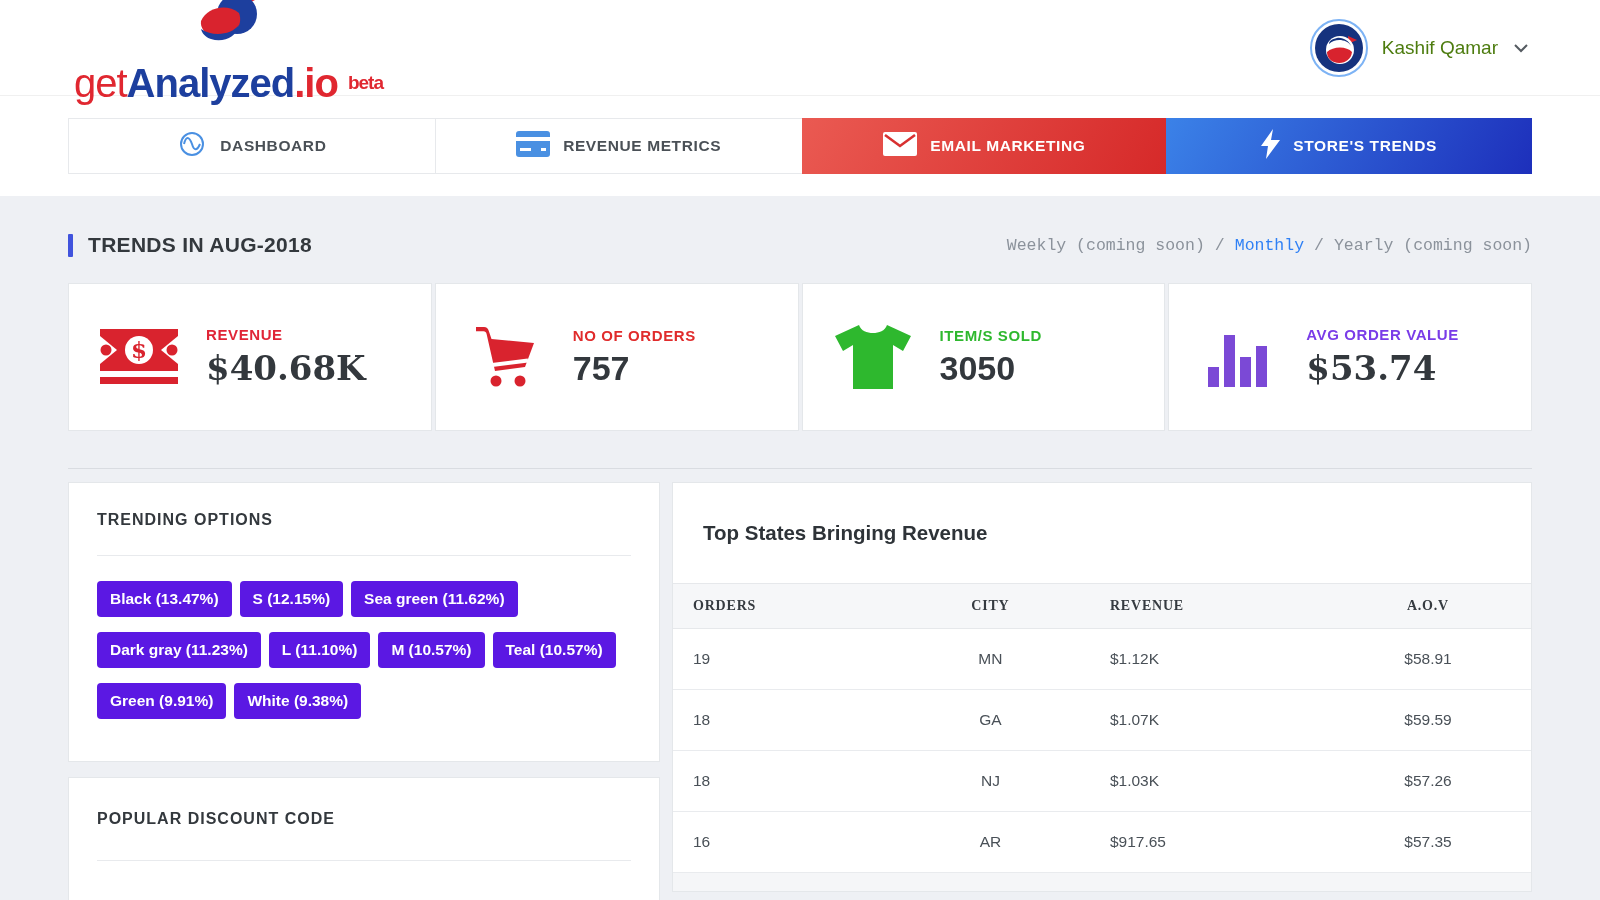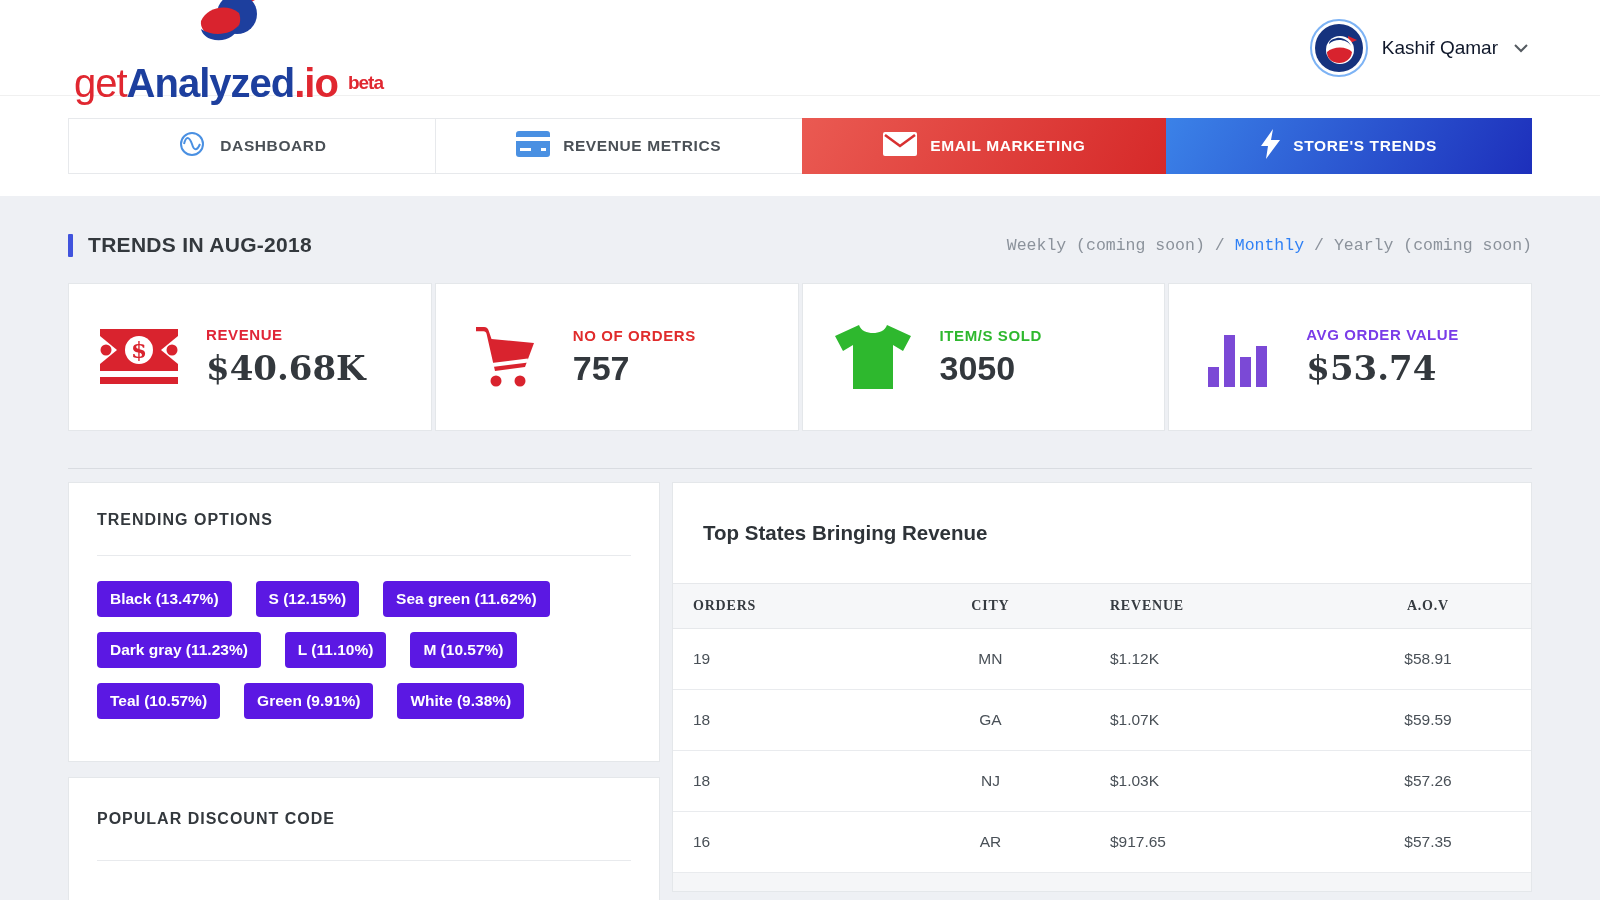--- a/index.html
+++ b/index.html
@@ -11,21 +11,21 @@
             justify-content:space-between; padding:0 72px 0 74px; border-bottom:1px solid #f0f0f0; }
   .logo { display:flex; align-items:center; gap:14px; cursor:pointer;flex-direction:column; }
   .wordmark { font-size:40px; font-weight:700; letter-spacing:-1px; display:flex; align-items:baseline; }
   .wm-get { color:#e02730; font-weight:500; }
   .wm-analyzed { color:#1d3f9e; }
   .wm-io { color:#e02730; }
   .wm-beta { color:#e02730; font-size:19px; font-weight:700; margin-left:10px; transform:translateY(-8px); }
   .user { display:flex; align-items:center; gap:14px; cursor:pointer; }
   .avatar-ring { width:58px; height:58px; border-radius:50%; border:2px solid #7db3f5;
                  display:flex; align-items:center; justify-content:center; background:#fff; }
-  .user-name { font-size:19px; color:#0f172a;text-align:center; }
+  .user-name { font-size:19px; color:#4d7c0f;text-align:center; }
   .chev { margin-left:2px; }
 
   
   .navband { background:#fff; height:100px; padding:22px 68px 0; }
   .tabs { display:flex; height:56px; }
   .tab { flex:1 1 0; display:flex; align-items:center; justify-content:center; gap:13px;
          background:#fff; border:1px solid #e7e9ec; margin-left:-1px; cursor:pointer;
          font-size:15.5px; font-weight:700; letter-spacing:.6px; color:#4a5056; }
   .tab:first-child { margin-left:0; }
   .tab--red  { background:linear-gradient(120deg,#ea5a52,#d62929); border:none; color:#fff; }
@@ -51,21 +51,21 @@
 
   .ruler { margin-top:37px; border-top:1px solid #d9dce1; }
 
   
   .panels { margin-top:13px; display:flex; gap:12px; align-items:flex-start; }
   .leftcol { width:592px; flex:0 0 592px; }
   .card { background:#fff; border:1px solid #e4e7ea; }
   .card-trending { height:280px; padding:28px; }
   .panel-title { font-size:16px; font-weight:800; letter-spacing:1px; color:#33383d; }
   .panel-divider { border-top:1px solid #e8eaed; margin-top:26px; }
-  .tags { margin-top:25px; display:flex; flex-wrap:wrap; gap:15px 24px; }
+  .tags { margin-top:25px; display:flex; flex-wrap:wrap; gap:15px 8px; }
   .tag { background:#5b18e3; color:#fff; font-size:15.5px; font-weight:700;
          padding:9px 13px; border-radius:4px; white-space:nowrap; }
   .card-discount { margin-top:15px; height:200px; padding:32px 28px; }
   .card-discount .panel-divider { margin-top:32px; }
 
   .rightcol { flex:1 1 auto; }
   .card-states { padding:0; overflow:hidden; }
   .states-title-wrap { height:100px; display:flex; align-items:center; padding:0 30px; }
   .states-title { font-size:20.5px; font-weight:700; color:#2e3338; }
   table.states { width:100%; border-collapse:collapse; table-layout:fixed; }

